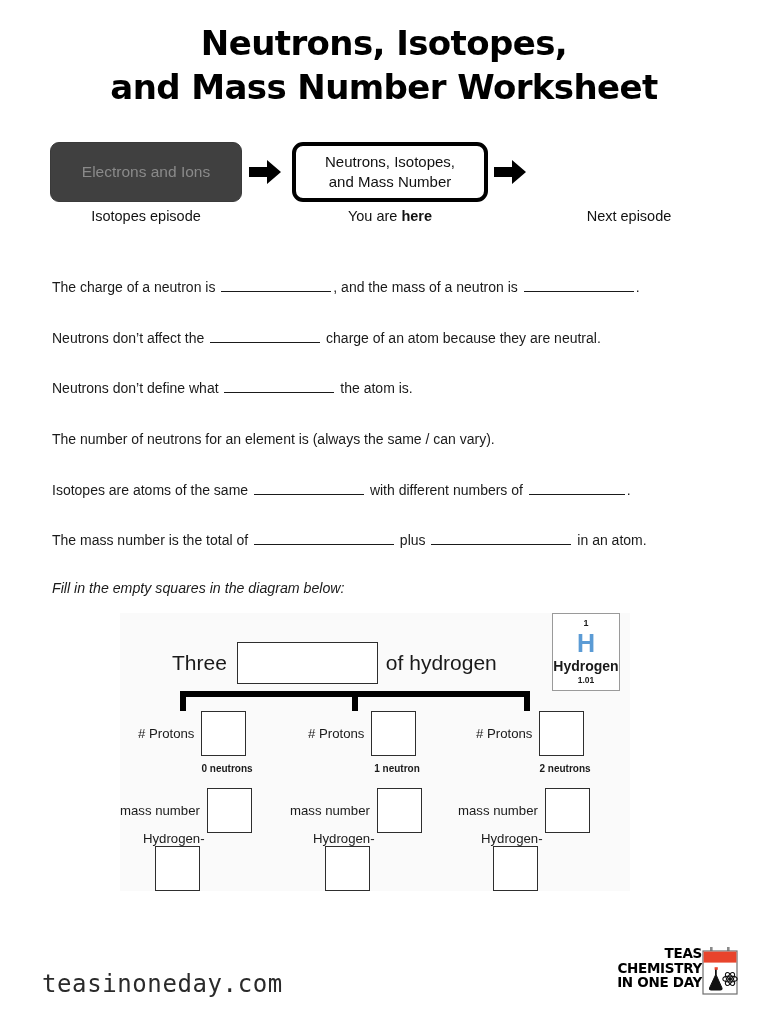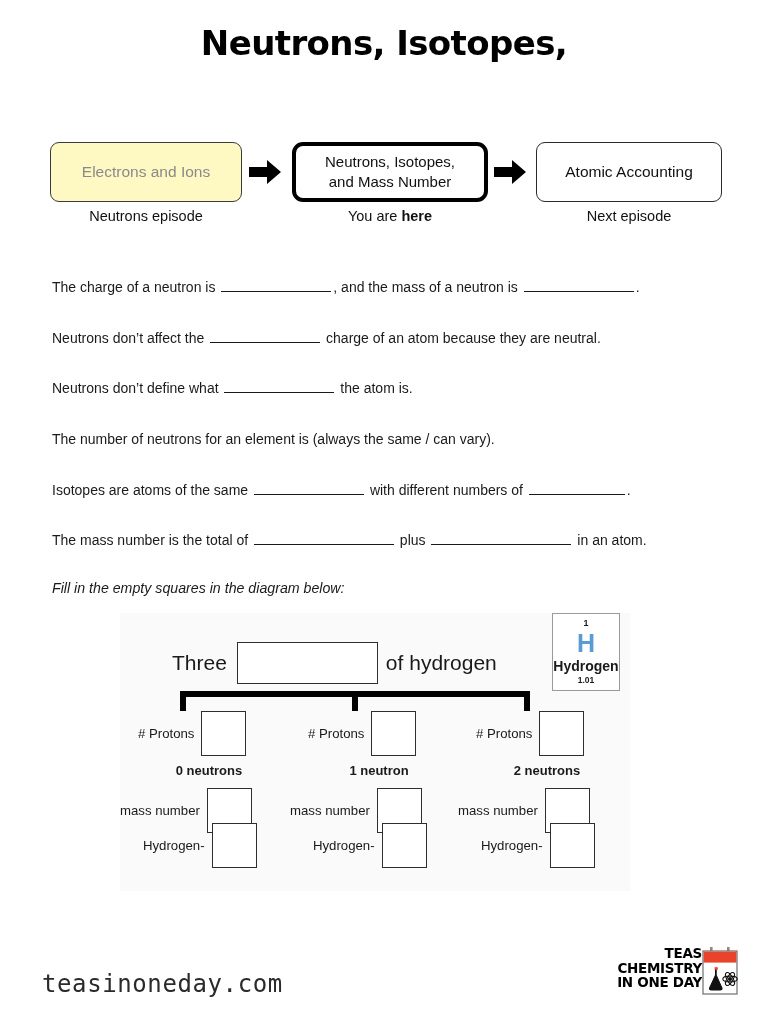--- a/index.html
+++ b/index.html
@@ -51,21 +51,21 @@
     justify-content: center;
     text-align: center;
     font-size: 15.5px;
     line-height: 1.33;
     background: #ffffff;
     border: 1.6px solid #1a1a1a;
   }
   .nav-box.prev {
     left: 0;
     width: 192px;
-    background: #fef9c3;
+    background: #404040;
     color: #8a8a8a;
     border: 1.8px solid #3a3a3a;
   }
   .nav-box.current {
     left: 242px;
     width: 196px;
     border: 4.5px solid #000000;
     border-radius: 11px;
     font-size: 15px;
   }
@@ -218,29 +218,29 @@
   }
   .row-lab .sq {
     width: 45px;
     height: 45px;
     margin-left: 7px;
     flex: none;
   }
 
   .r-protons { left: 18px;  top: 0px;   }
   .r-mass    { left: 0px;   top: 77px;  }
-  .r-hyd     { left: 23px;  top: 112px; }
+  .r-hyd     { left: 23px;  top: 120px; flex-direction: column; }
 
   .neutron-lab {
     position: absolute;
-    left: 24px;
+    left: 42px;
     top: 52px;
     width: 130px;
     text-align: center;
-    font-size: 13px;
+    font-size: 10px;
     font-weight: bold;
     color: #1a1a1a;
     white-space: nowrap;
   }
 
   
   .footer-url {
     position: absolute;
     left: 42px;
     top: 970px;
@@ -275,20 +275,21 @@
     top: 0px;
     width: 40px;
     height: 50px;
   }
 </style>
 </head>
 <body>
 
 <div class="title">
   <span class="title-line">Neutrons, Isotopes,</span>
+  <span class="title-line">and Mass Number Worksheet</span>
 </div>
 
 <div class="nav">
 
   <div class="nav-box prev">
     <span>Electrons and Ions</span>
   </div>
 
   <span class="nav-arrow a1">
     <svg viewBox="0 0 34 28" width="34" height="28" aria-hidden="true">
@@ -302,25 +303,22 @@
       <span>and Mass Number</span>
     </span>
   </div>
 
   <span class="nav-arrow a2">
     <svg viewBox="0 0 34 28" width="34" height="28" aria-hidden="true">
       <path d="M1 9 H19 V2 L33 14 L19 26 V19 H1 Z" fill="#000000"></path>
     </svg>
   </span>
 
-  <div class="nav-box next">
-    <span>Atomic Accounting</span>
-  </div>
-
-  <div class="nav-caption c1">Neutrons episode</div>
+
+  <div class="nav-caption c1">Isotopes episode</div>
   <div class="nav-caption c2"><span>You are </span><b>here</b></div>
   <div class="nav-caption c3">Next episode</div>
 </div>
 
 <div class="questions">
 
   <div class="q-line"><span>The charge of a neutron is </span><span class="blank b-md"></span><span>, and the mass of a neutron is </span><span class="blank b-md"></span><span>.</span></div>
 
   <div class="q-line"><span>Neutrons don’t affect the </span><span class="blank b-md"></span><span> charge of an atom because they are neutral.</span></div>
 

